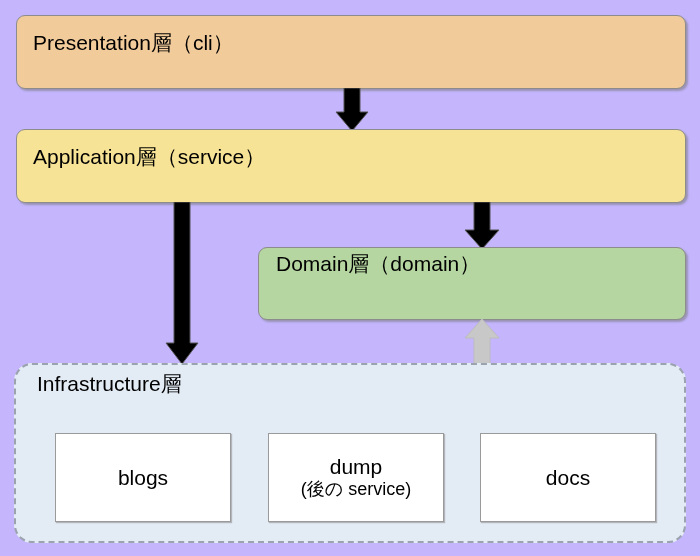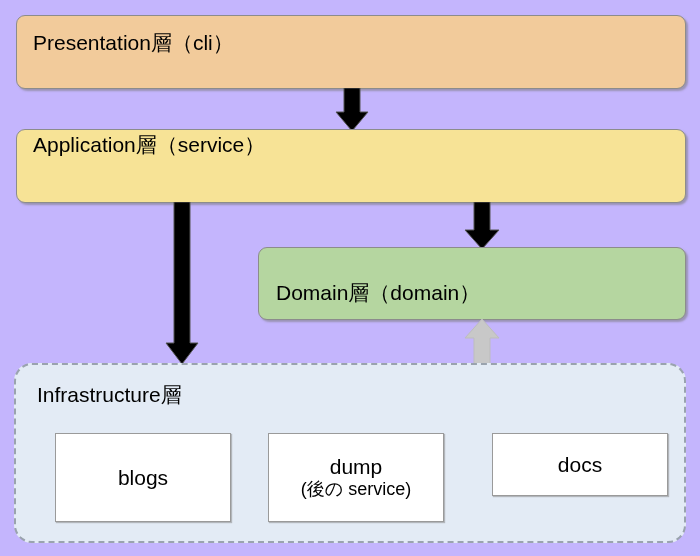--- a/index.html
+++ b/index.html
@@ -40,42 +40,42 @@
     width: 670px; height: 74px;
     background: #f2cb9b;
   }
   #presentation-label { left: 33px; top: 32px; }
 
   #application-box {
     left: 16px;  top: 129px;
     width: 670px; height: 74px;
     background: #f7e396;
   }
-  #application-label { left: 33px; top: 134px; }
+  #application-label { left: 33px; top: 146px; }
 
   #domain-box {
     left: 258px; top: 247px;
     width: 428px; height: 73px;
     background: #b5d6a0;
   }
-  #domain-label { left: 276px; top: 282px; text-align: right; }
+  #domain-label { left: 276px; top: 253px; text-align: right; }
 
   
   #infrastructure-box {
     position: absolute;
     box-sizing: border-box;
     left: 14px; top: 363px;
     width: 672px; height: 180px;
     background: #e3ebf5;
     border: 2px dashed #9aa3ae;
     border-radius: 18px;
   }
   #infrastructure-label {
     position: absolute;
-    left: 37px; top: 384px;
+    left: 37px; top: 373px;
     font-size: 21px;
     line-height: 1;
     white-space: nowrap;
   }
 
   
   .component-box {
     position: absolute;
     box-sizing: border-box;
     background: #ffffff;
@@ -92,21 +92,21 @@
     line-height: 1.12;
     white-space: nowrap;
   }
   .component-line-sub {
     font-size: 18px;
     line-height: 1.15;
     white-space: nowrap;
   }
   #box-blogs { left: 55px;  top: 433px; width: 176px; height: 89px; }
   #box-dump  { left: 268px; top: 433px; width: 176px; height: 89px; }
-  #box-docs  { left: 492px; top: 433px; width: 176px; height: 63px; }
+  #box-docs  { left: 480px; top: 433px; width: 176px; height: 89px; }
 
   
   .arrow {
     position: absolute;
   }
   #arrow-pres-to-app { left: 330px; top: 88px;  width: 44px;  height: 44px; }
   #arrow-app-to-infra{ left: 160px; top: 202px; width: 44px;  height: 163px; }
   #arrow-app-to-domain{left: 458px; top: 202px; width: 48px;  height: 48px; }
   #arrow-infra-to-domain{left: 458px; top: 318px; width: 48px; height: 48px; }
 </style>

